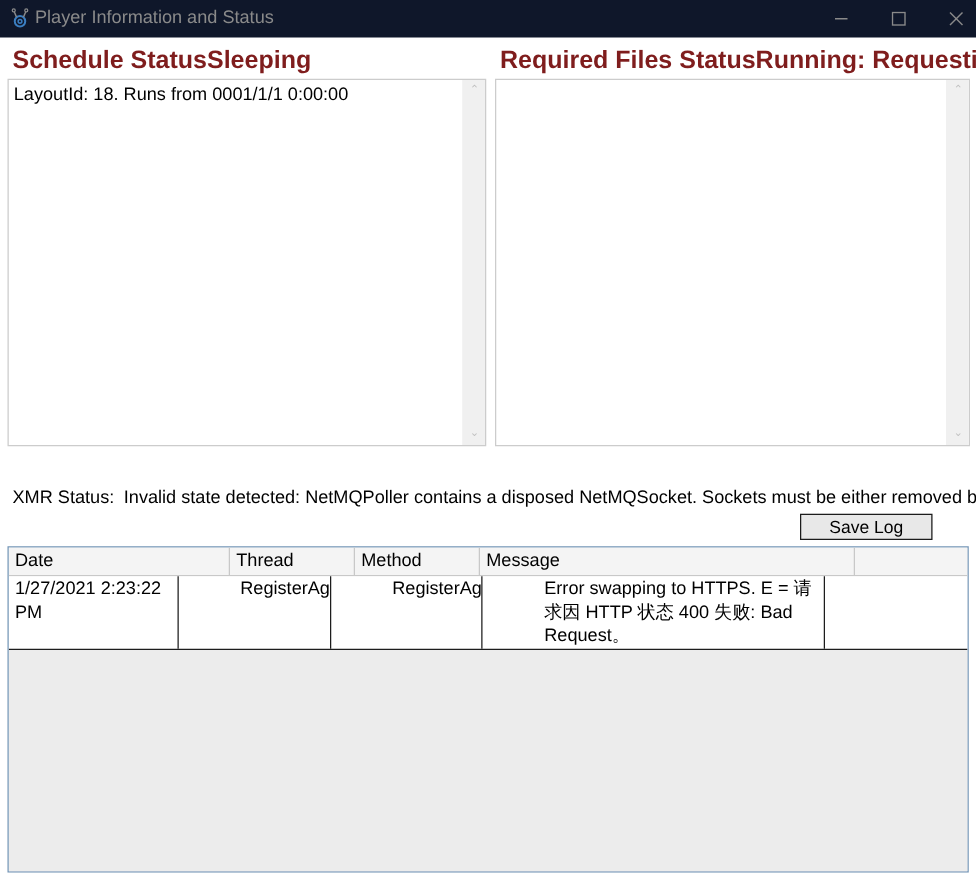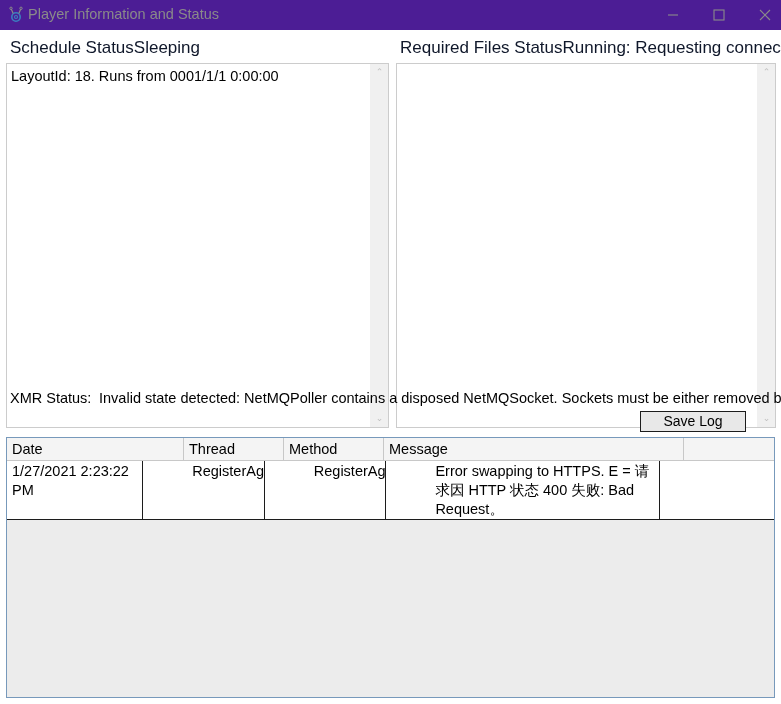--- a/index.html
+++ b/index.html
@@ -18,21 +18,21 @@
     height: 704px;
     background: #ffffff;
     overflow: hidden;
   }
 
   
   .titlebar {
     position: absolute;
     left: 0; top: 0;
     width: 781px; height: 30px;
-    background: #4c1d95;
+    background: #0f172a;
   }
   .titlebar-icon {
     position: absolute;
     left: 6px; top: 4px;
     width: 20px; height: 20px;
   }
   .titlebar-text {
     position: absolute;
     left: 28px; top: 3px;
     font-size: 14.5px;
@@ -46,33 +46,34 @@
     width: 46px; height: 30px;
   }
   .winbtn svg { display: block; margin: 9px auto 0 auto; }
   .btn-min { left: 650px; }
   .btn-max { left: 696px; }
   .btn-close { left: 742px; }
 
   
   .status-label {
     position: absolute;
-    font-size: 17px;
-    color: #0f172a;
+    font-size: 20px;
+    color: #7f1d1d;
     white-space: nowrap;
     line-height: 18px;
+    font-weight: bold;
   }
   #schedule-status { left: 10px; top: 39px; }
   #required-files-status { left: 400px; top: 39px; }
 
   
   .textbox {
     position: absolute;
     top: 63px;
-    height: 365px;
+    height: 294px;
     background: #ffffff;
     border: 1px solid #cccccc;
     box-sizing: border-box;
     overflow: hidden;
   }
   #schedule-box { left: 6px; width: 383px; }
   #required-files-box { left: 396px; width: 380px; }
 
   .textbox-content {
     position: absolute;

